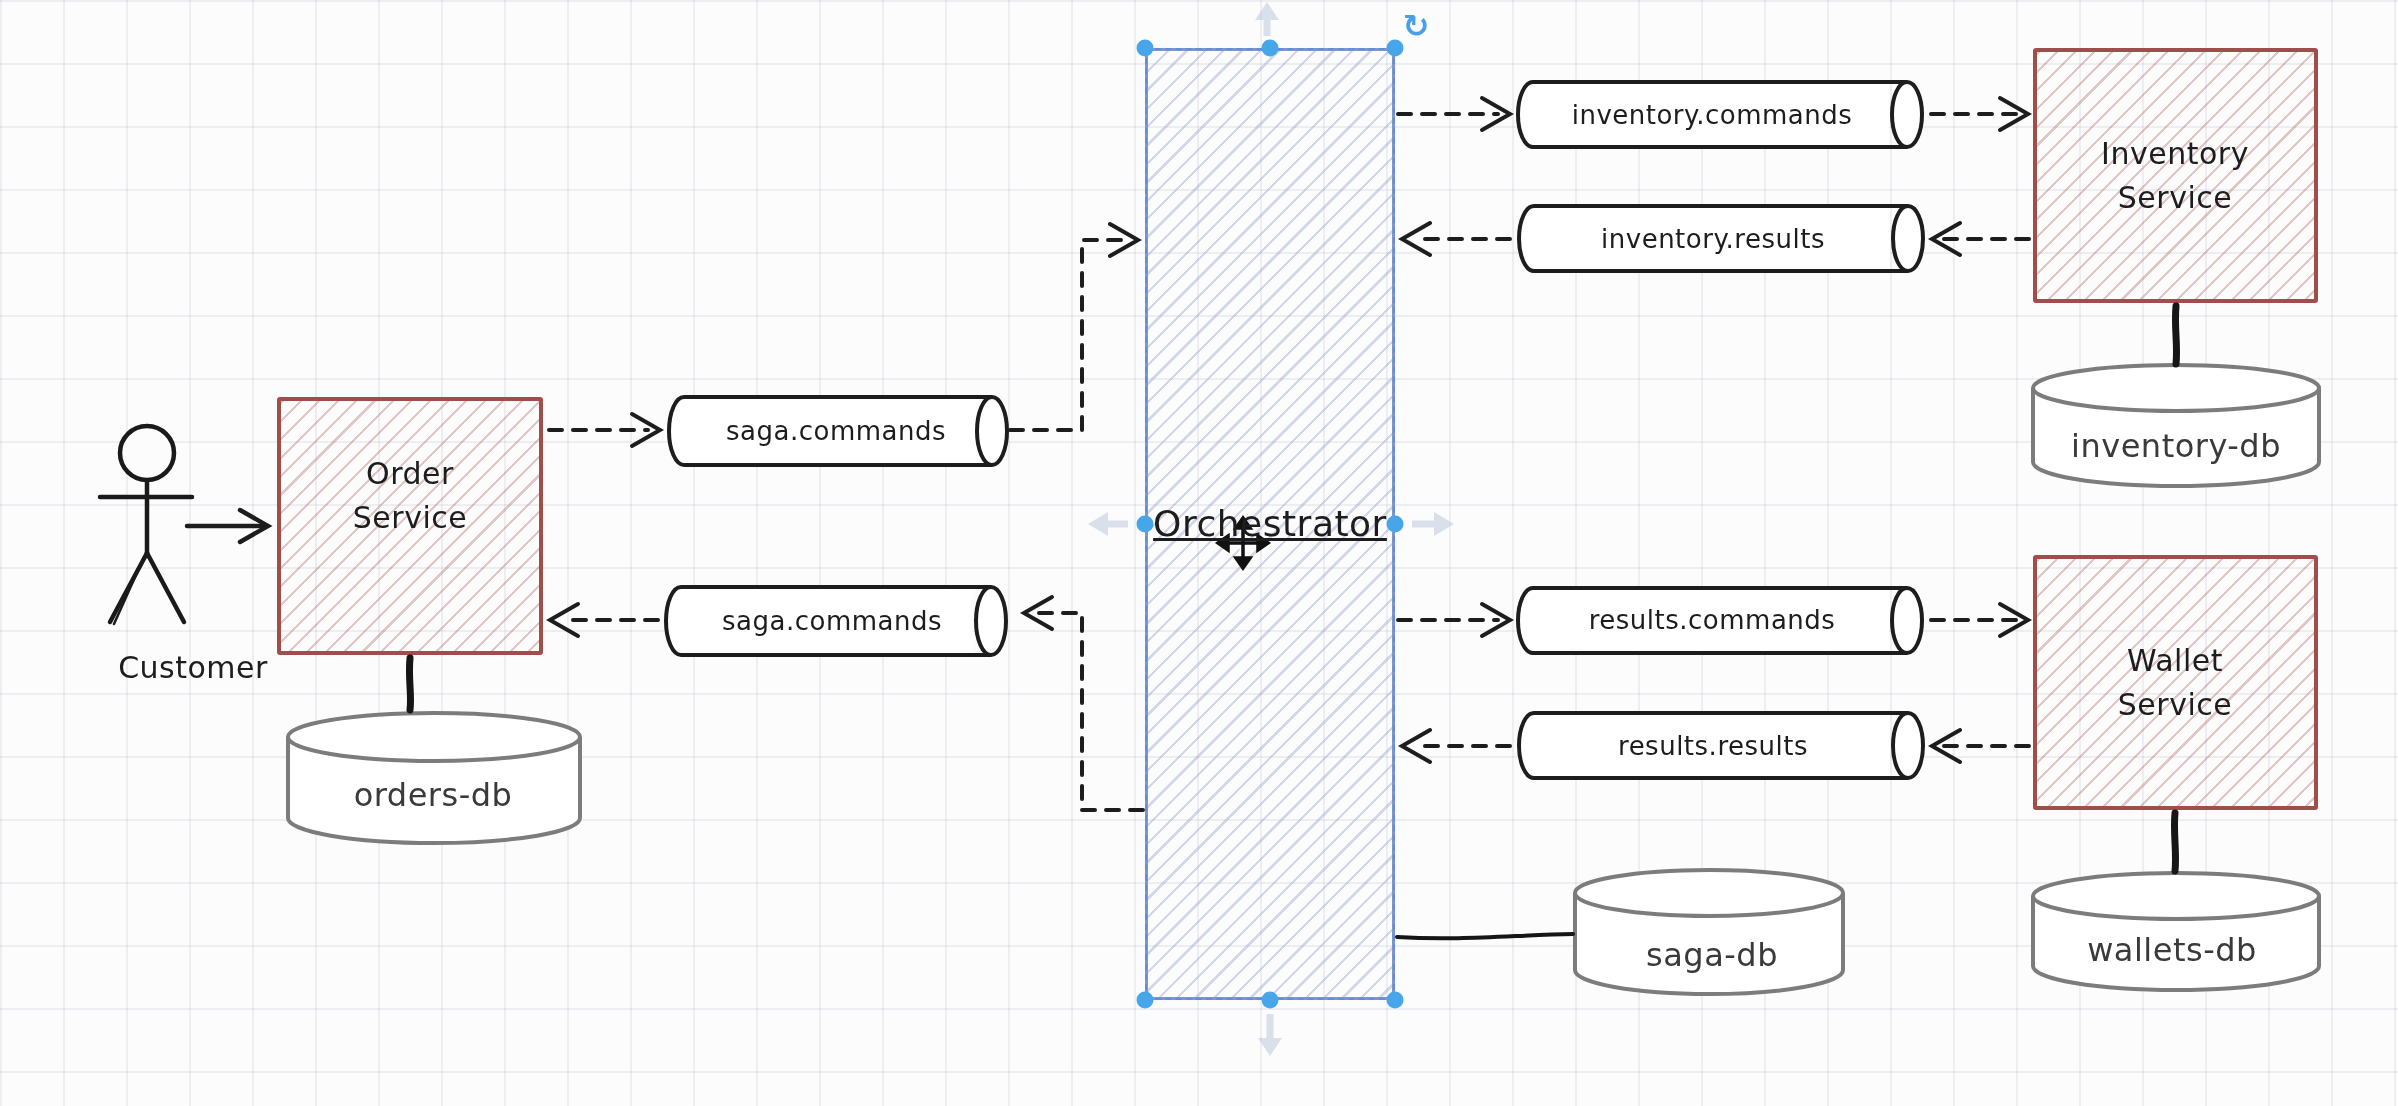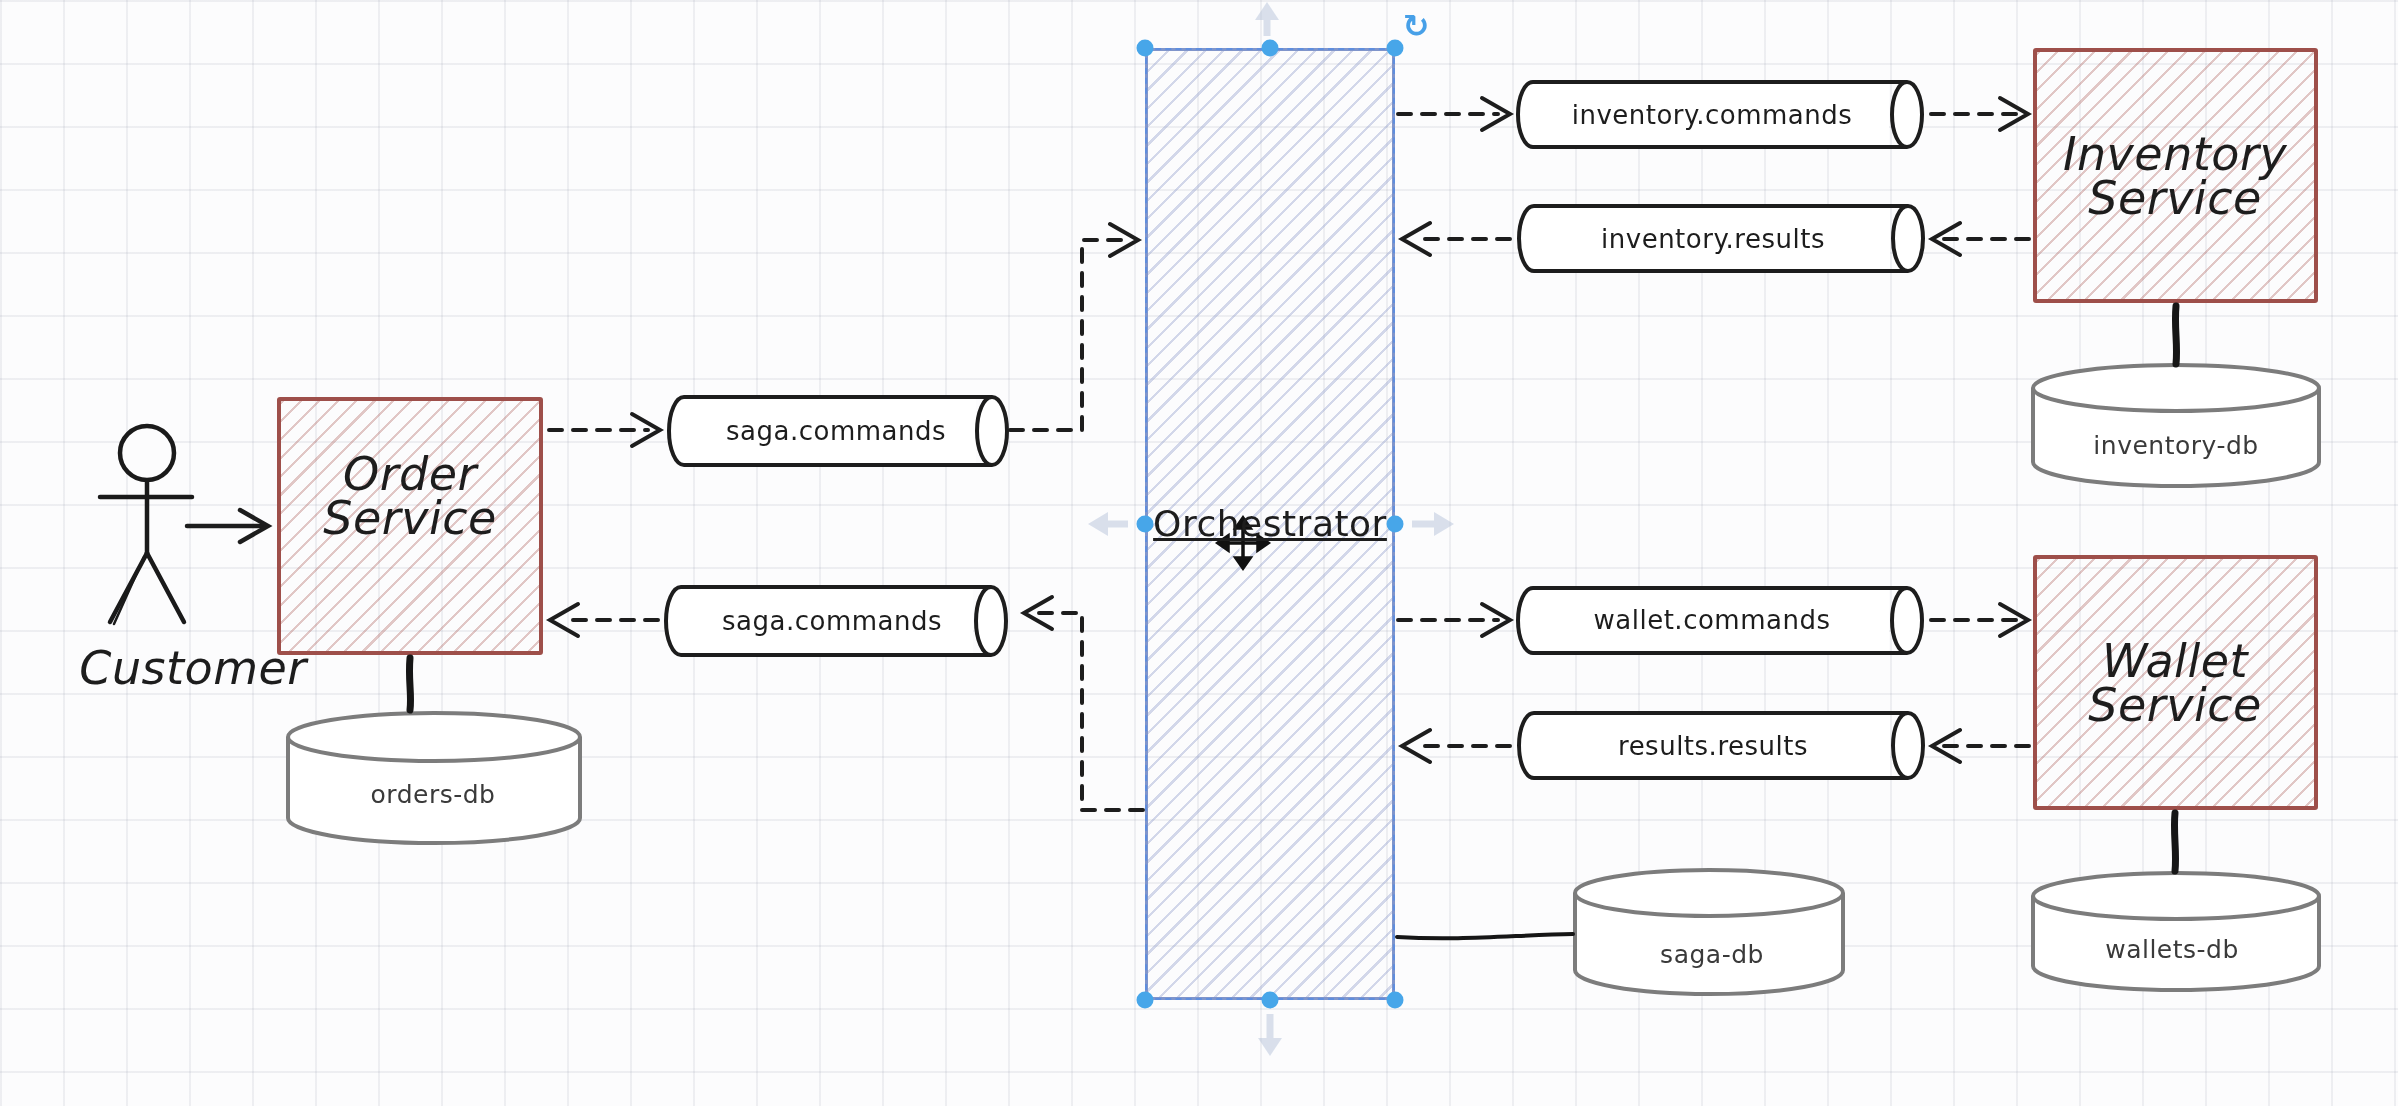--- a/index.html
+++ b/index.html
@@ -7,22 +7,22 @@
     position:relative;width:2398px;height:1106px;overflow:hidden;
     background-color:#fcfcfd;
     background-image:
       repeating-linear-gradient(to right, rgba(120,126,148,0.11) 0 2px, transparent 2px 63px),
       repeating-linear-gradient(to bottom, rgba(120,126,148,0.11) 0 2px, transparent 2px 63px);
     font-family:"DejaVu Sans","Liberation Sans",sans-serif;color:#1d1d1d;
   }
   .lbl{position:absolute;transform:translate(-50%,-50%);white-space:nowrap;text-align:center;
        letter-spacing:.5px;line-height:44px;}
   .lbl-queue{font-size:26px;}
-  .lbl-box{font-size:46px;font-style:italic;}
-  .lbl-db{font-size:25px;color:#3a3a3a;}
+  .lbl-box{font-size:30px;}
+  .lbl-db{font-size:32px;color:#3a3a3a;}
   .service-box{
     position:absolute;border:4px solid #9e4f4a;box-sizing:border-box;border-radius:3px;
     background-image:repeating-linear-gradient(135deg, rgba(170,90,85,0.33) 0 2.2px, transparent 2.2px 13px);
   }
   .orch-box{
     position:absolute;border:3px solid #8095cb;box-sizing:border-box;
     background-image:repeating-linear-gradient(135deg, rgba(148,160,205,0.40) 0 2.4px, transparent 2.4px 13px);
   }
   .sel-outline{position:absolute;border:2px dashed #5f8ede;box-sizing:border-box;}
   .handle{position:absolute;width:17px;height:17px;border-radius:50%;background:#47a6e9;
@@ -209,21 +209,21 @@
   </div>
   <div class="lbl lbl-db" style="left:433px;top:795px;">orders-db</div>
 
   <div class="lbl lbl-queue" style="left:836px;top:431px;">saga.commands</div>
   <div class="lbl lbl-queue" style="left:832px;top:621px;">saga.commands</div>
 
   <div class="lbl" style="left:1270px;top:524px;font-size:36px;text-decoration:underline;">Orchestrator</div>
 
   <div class="lbl lbl-queue" style="left:1712px;top:115px;">inventory.commands</div>
   <div class="lbl lbl-queue" style="left:1713px;top:239px;">inventory.results</div>
-  <div class="lbl lbl-queue" style="left:1712px;top:620px;">wallet.commands</div>
+  <div class="lbl lbl-queue" style="left:1712px;top:620px;">results.commands</div>
   <div class="lbl lbl-queue" style="left:1713px;top:746px;">results.results</div>
 
   <div class="lbl lbl-box" style="left:2175px;top:176px;">
     <div>Inventory</div>
     <div>Service</div>
   </div>
   <div class="lbl lbl-db" style="left:2176px;top:446px;">inventory-db</div>
 
   <div class="lbl lbl-box" style="left:2175px;top:683px;">
     <div>Wallet</div>

